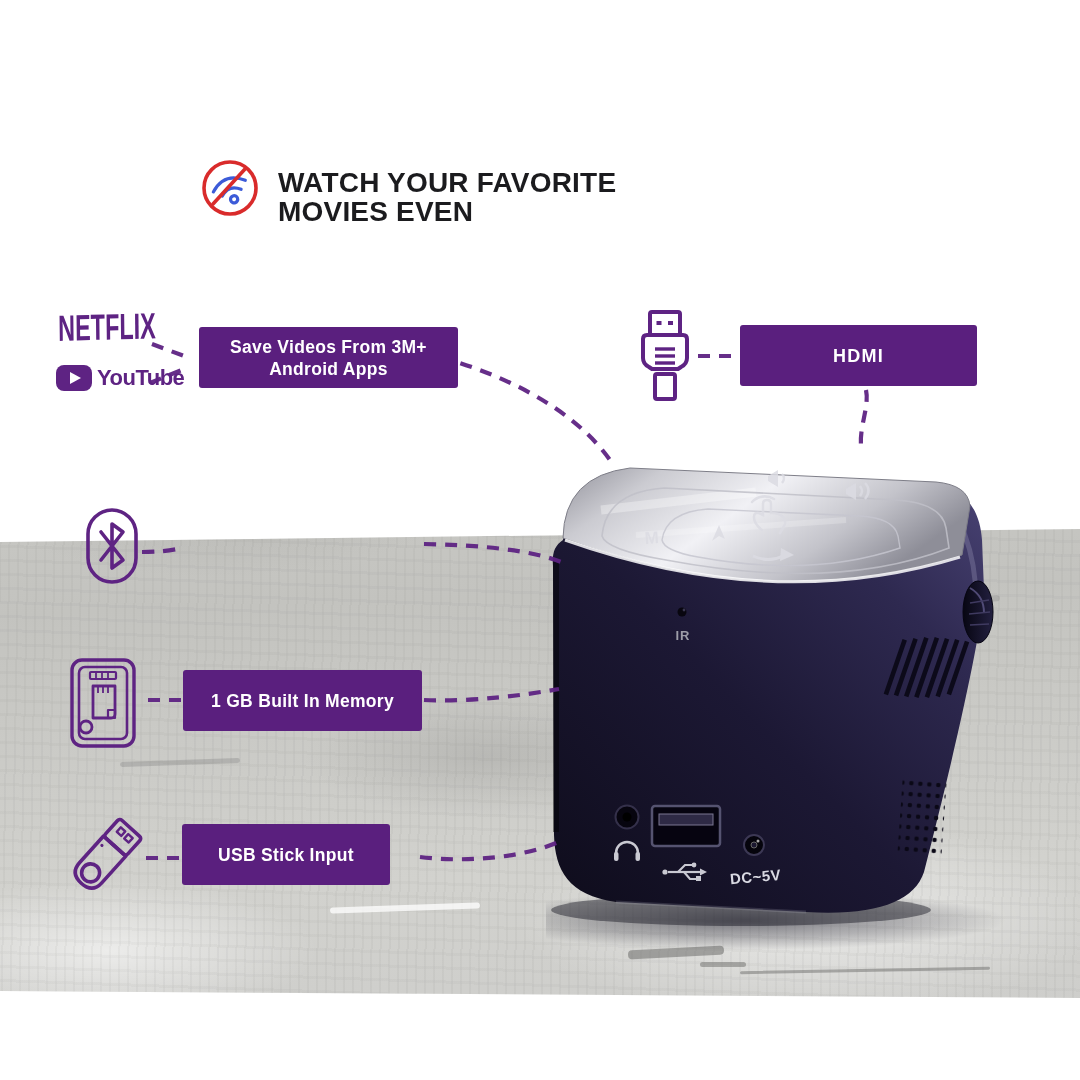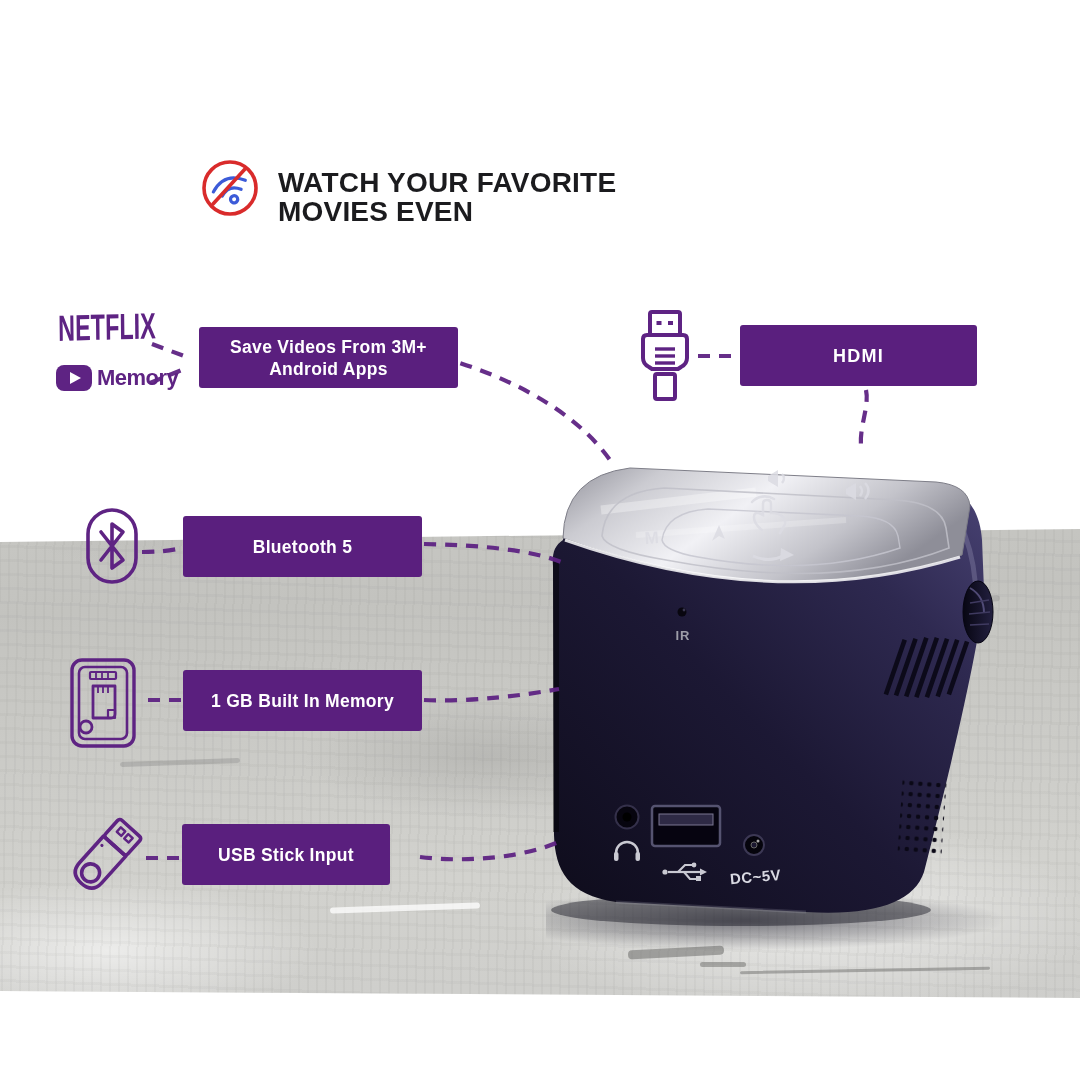--- a/index.html
+++ b/index.html
@@ -92,21 +92,21 @@
   </svg>
 
   <div class="netflix">
     <span>NETFLIX</span>
   </div>
   <div class="youtube">
     <svg width="36" height="26" viewBox="0 0 36 26">
       <rect x="0" y="0" width="36" height="26" rx="8" style="fill:var(--accent,#5e2383)"></rect>
       <polygon points="14,7 14,19 25,13" fill="#ffffff"></polygon>
     </svg>
-    <span>Memory</span>
+    <span>YouTube</span>
   </div>
 
   <svg class="fi" id="icon-hdmi" width="54" height="96" viewBox="0 0 54 96">
     <g style="stroke:var(--accent,#5e2383)" stroke-width="4" fill="none" stroke-linejoin="round">
       <rect x="12" y="4" width="30" height="23" rx="2"></rect>
       <rect x="18.5" y="13" width="5" height="4" style="fill:var(--accent,#5e2383)" stroke="none"></rect>
       <rect x="30" y="13" width="5" height="4" style="fill:var(--accent,#5e2383)" stroke="none"></rect>
       <path d="M9,27 h36 q4,0 4,4 v19 q0,6 -6,9 l-3,2 h-26 l-3,-2 q-6,-3 -6,-9 v-19 q0,-4 4,-4 z"></path>
       <line x1="17" y1="41" x2="37" y2="41" stroke-width="3.4"></line>
       <line x1="17" y1="48" x2="37" y2="48" stroke-width="3.4"></line>
@@ -284,17 +284,16 @@
       <path d="M424,544 C480,545 535,550 566,564"></path>
       <path d="M148,700 L182,700"></path>
       <path d="M424,700 C475,702 525,695 559,689"></path>
       <path d="M146,858 L181,858"></path>
       <path d="M420,857 C470,863 525,857 561,841"></path>
     </g>
   </svg>
 
   <div class="banner" id="banner-apps">Save Videos From 3M+ Android Apps</div>
   <div class="banner" id="banner-hdmi">HDMI</div>
-  <div class="banner" id="banner-bluetooth">Bluetooth 5</div>
   <div class="banner" id="banner-memory">1 GB Built In Memory</div>
   <div class="banner" id="banner-usb">USB Stick Input</div>
 
 </div>
 
 </body></html>

